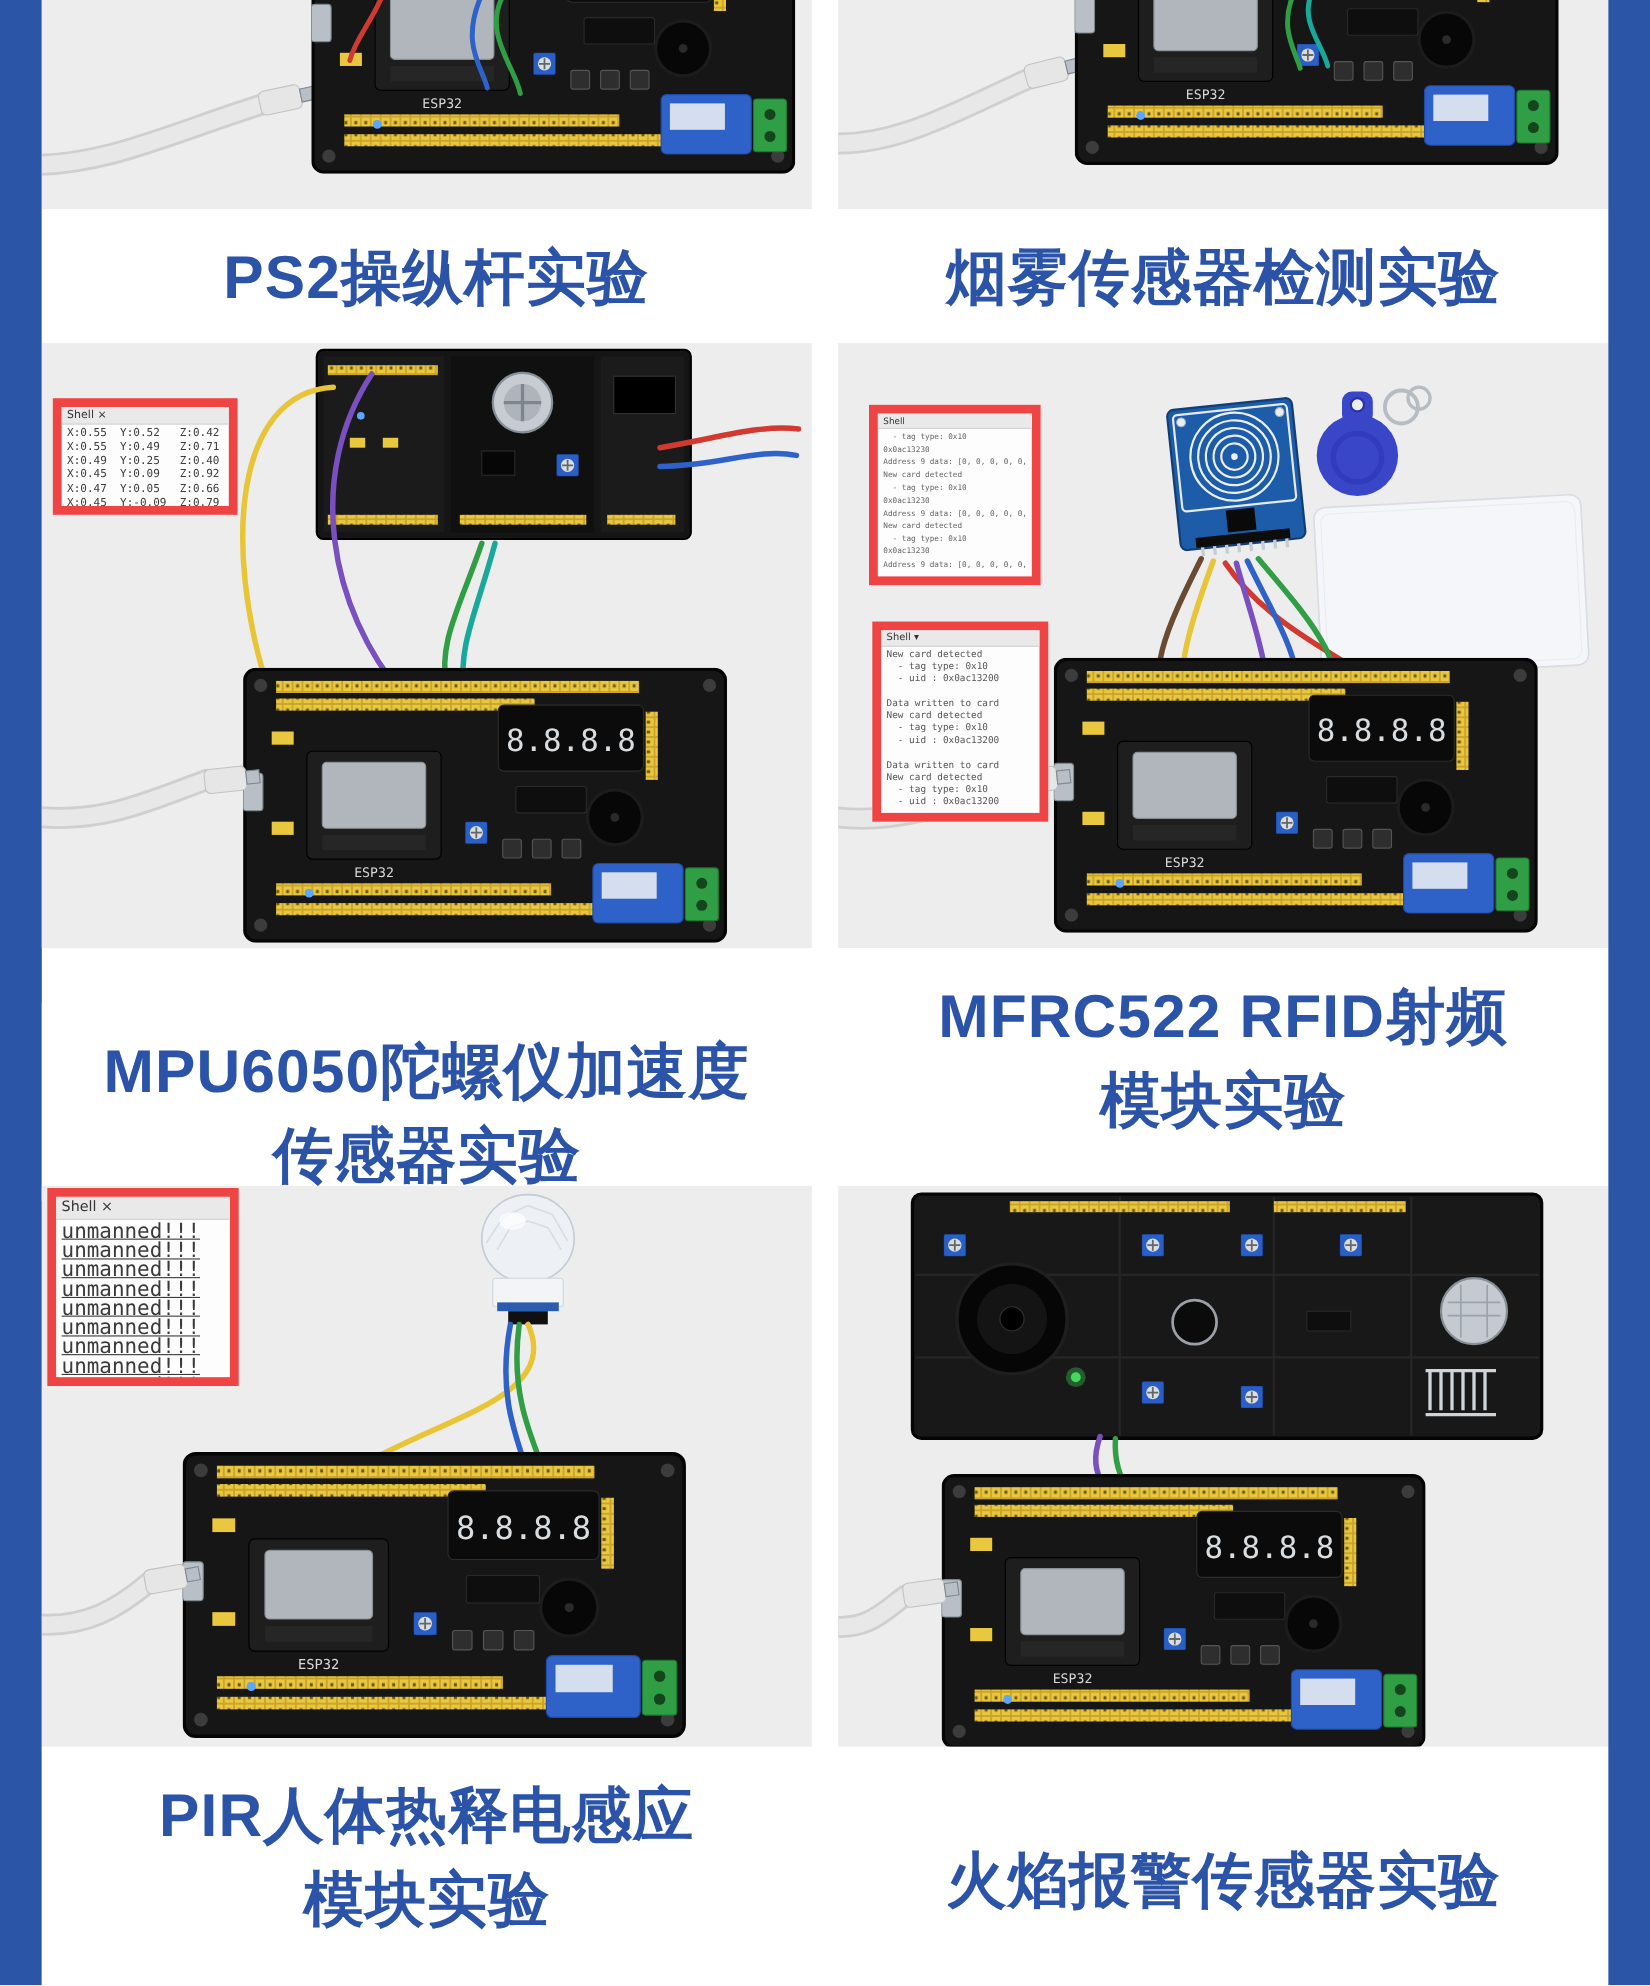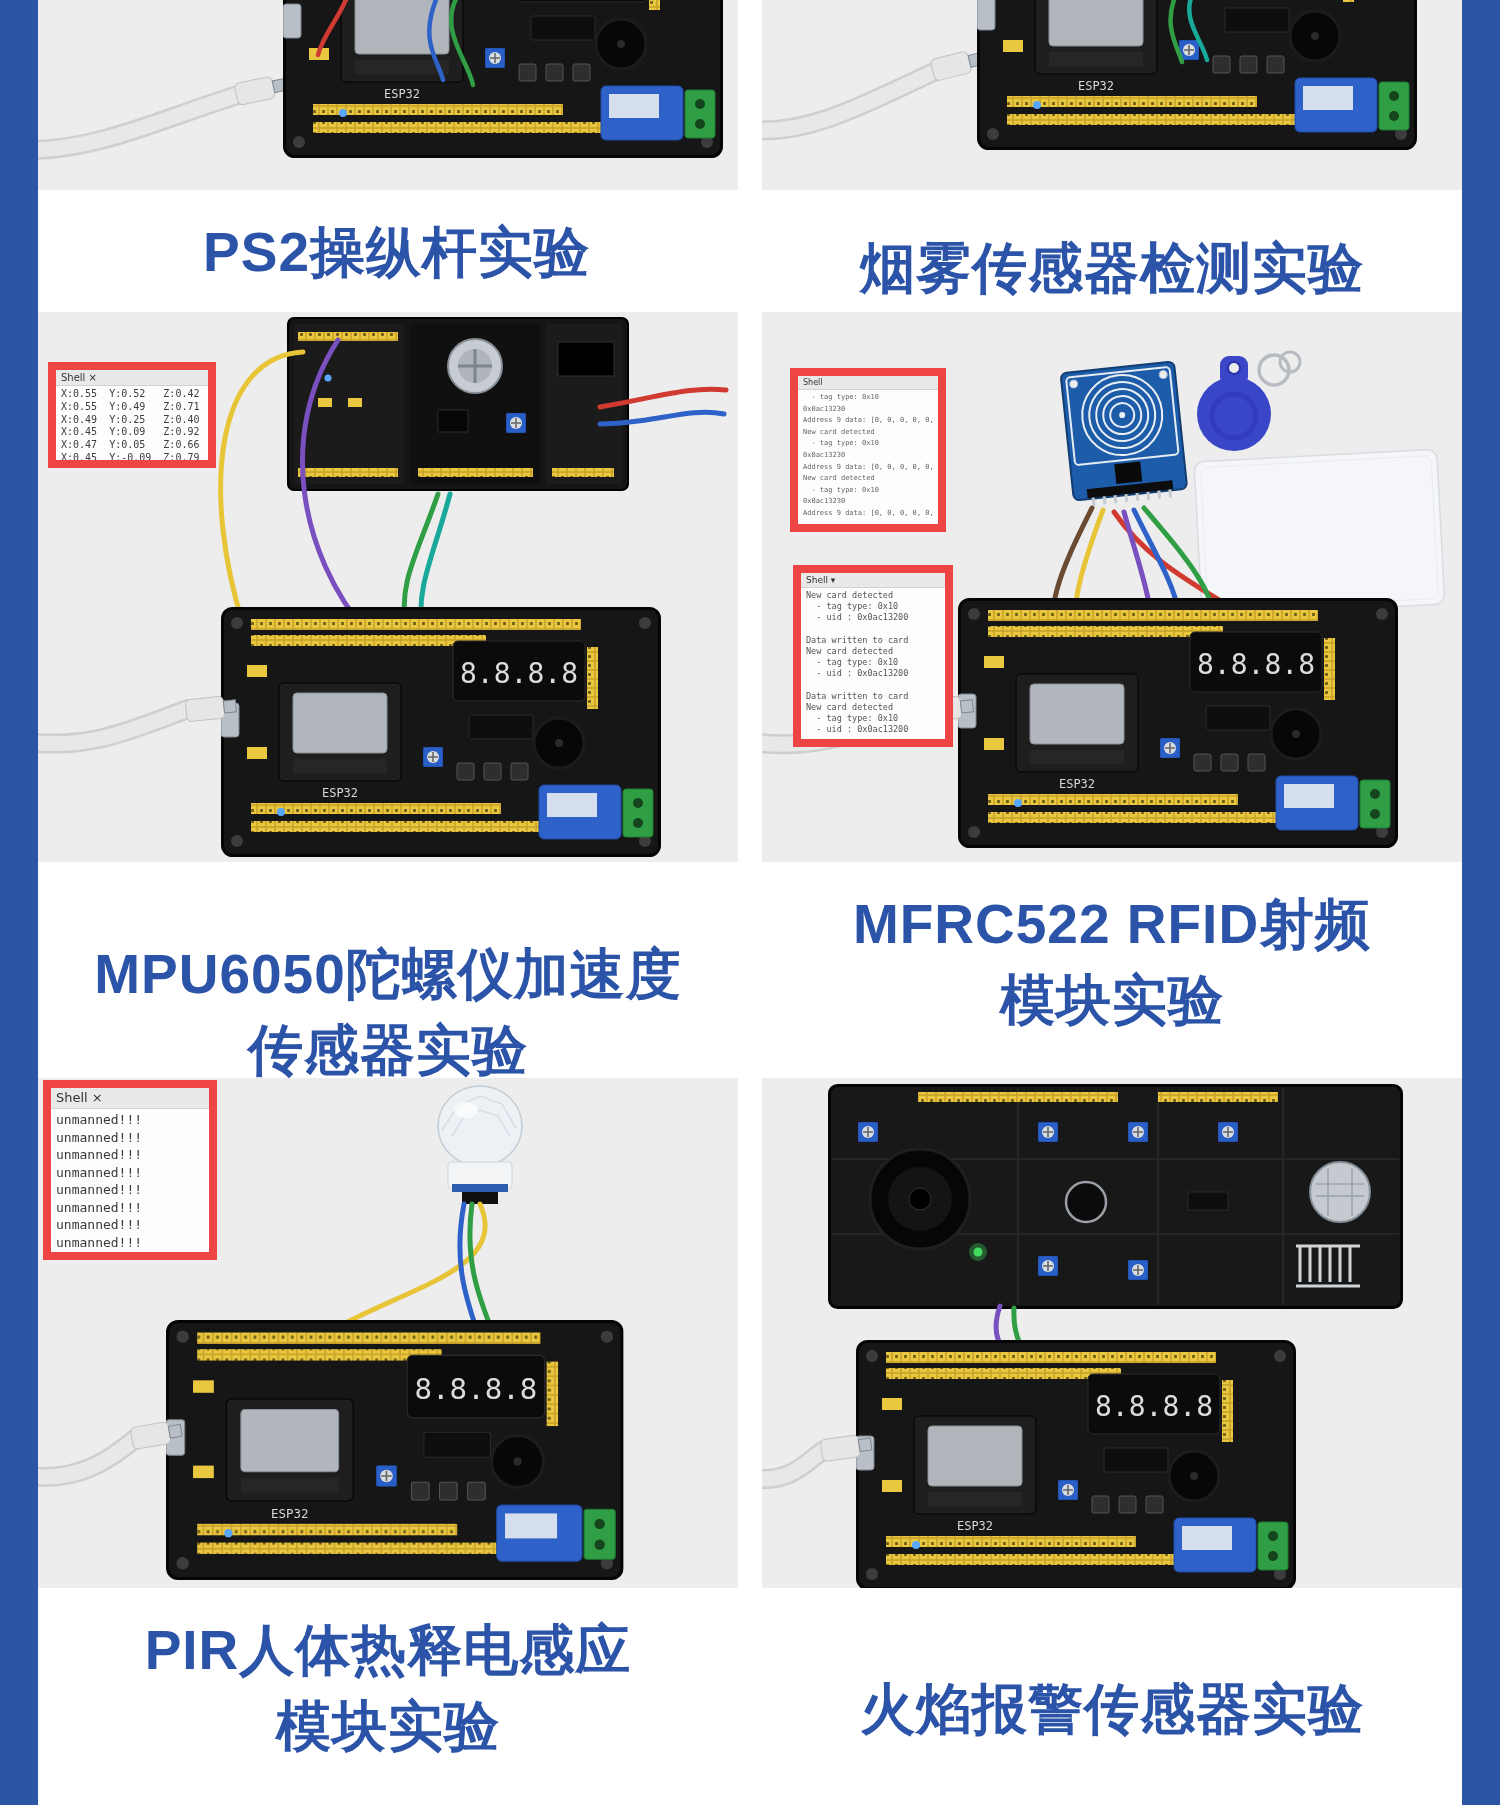--- a/index.html
+++ b/index.html
@@ -16,21 +16,21 @@
   .shell { position:absolute; background:#fdfdfe; border:8px solid #ef4444; overflow:hidden; z-index:5; }
   .shell .tab { background:#e9e9e9; color:#333; font-family:"DejaVu Sans", sans-serif; border-bottom:1px solid #d2d2d2; padding:0 5px; white-space:nowrap; }
   .shell pre { font-family:"DejaVu Sans Mono", monospace; padding:2px 5px; white-space:pre; }
   .s-mpu .tab { font-size:10px; line-height:15px; }
   .s-mpu pre { font-size:10px; line-height:12.8px; color:#3c3c3c; }
   .s-rfid1 .tab { font-size:8px; line-height:13px; }
   .s-rfid1 pre { font-size:7px; line-height:11.6px; color:#666; }
   .s-rfid2 .tab { font-size:9px; line-height:14px; }
   .s-rfid2 pre { font-size:8.5px; line-height:11.2px; color:#555; }
   .s-pir .tab { font-size:13px; line-height:20px; }
-  .s-pir pre { font-size:13px; line-height:17.5px; color:#3a3a3a; }
+  .s-pir pre { font-size:19px; line-height:17.5px; color:#3a3a3a;text-decoration:underline; }
 </style>
 </head>
 <body>
 
 <svg width="0" height="0" style="position:absolute" aria-hidden="true">
   <defs>
     <pattern id="pinhdr" width="9" height="11" patternUnits="userSpaceOnUse">
       <rect width="9" height="11" fill="#caa32a"></rect>
       <rect x="0.8" y="0.8" width="7.4" height="9.4" fill="#e9c73f"></rect>
       <rect x="3.2" y="4" width="2.6" height="3" fill="#6b5a12"></rect>
@@ -123,21 +123,21 @@
       <g fill="none" stroke-linecap="round" stroke-width="4.5">
         <path d="M430,-5 C420,20 440,40 445,60" stroke="#18a99a"></path>
         <path d="M415,-8 C400,25 415,45 420,62" stroke="#2f9e44"></path>
       </g>
     </svg>
   </div>
 
   <div class="caption" style="left:38px; top:190px; width:700px; height:122px;padding-left:17px;">
     <span>PS2操纵杆实验</span>
   </div>
-  <div class="caption" style="left:762px; top:190px; width:700px; height:122px;margin-top:16px;">
+  <div class="caption" style="left:762px; top:190px; width:700px; height:122px;">
     <span>烟雾传感器检测实验</span>
   </div>
 
   <div class="photo" style="left:38px; top:312px; width:700px; height:550px;">
     <svg width="700" height="550" viewBox="0 0 700 550">
 
       <g transform="translate(250,6)">
         <rect width="340" height="172" rx="6" fill="#151515" stroke="#000" stroke-width="2"></rect>
         <rect x="6" y="6" width="110" height="160" fill="#1b1b1b"></rect>
         <rect x="122" y="6" width="130" height="160" fill="#101010"></rect>

